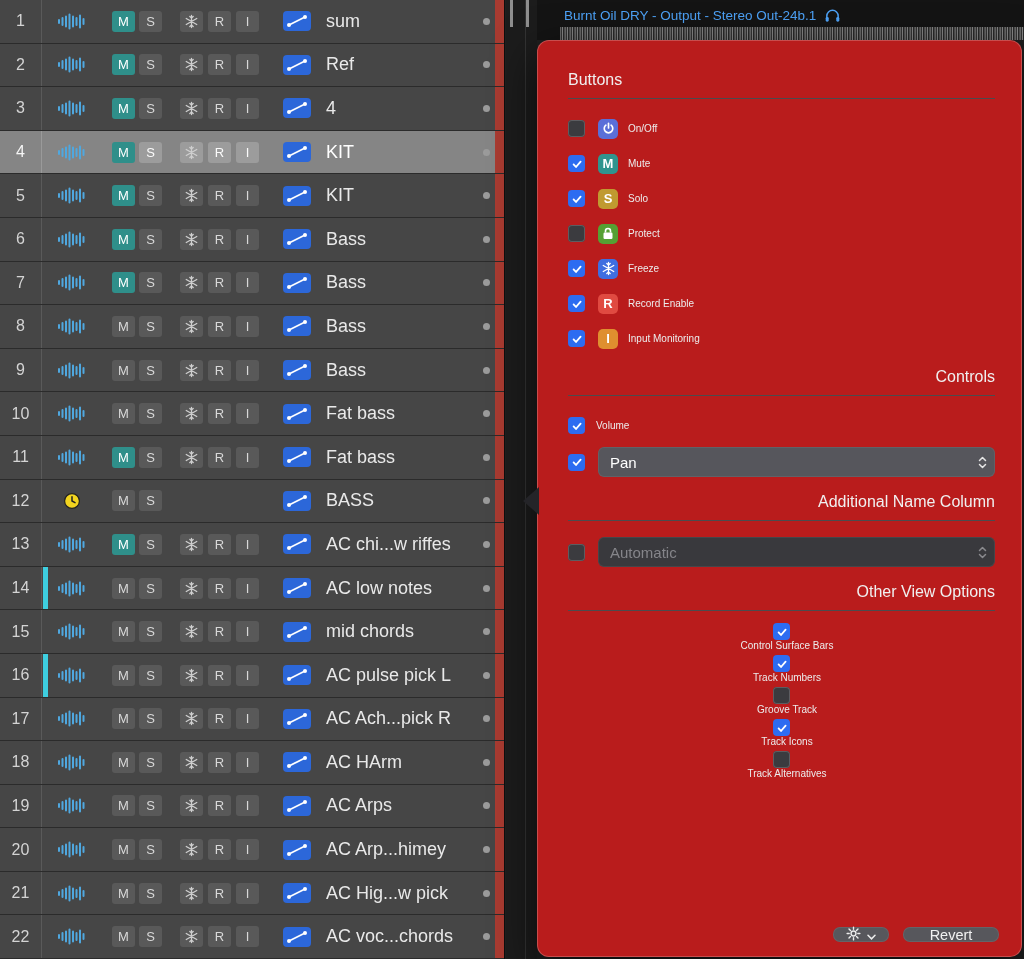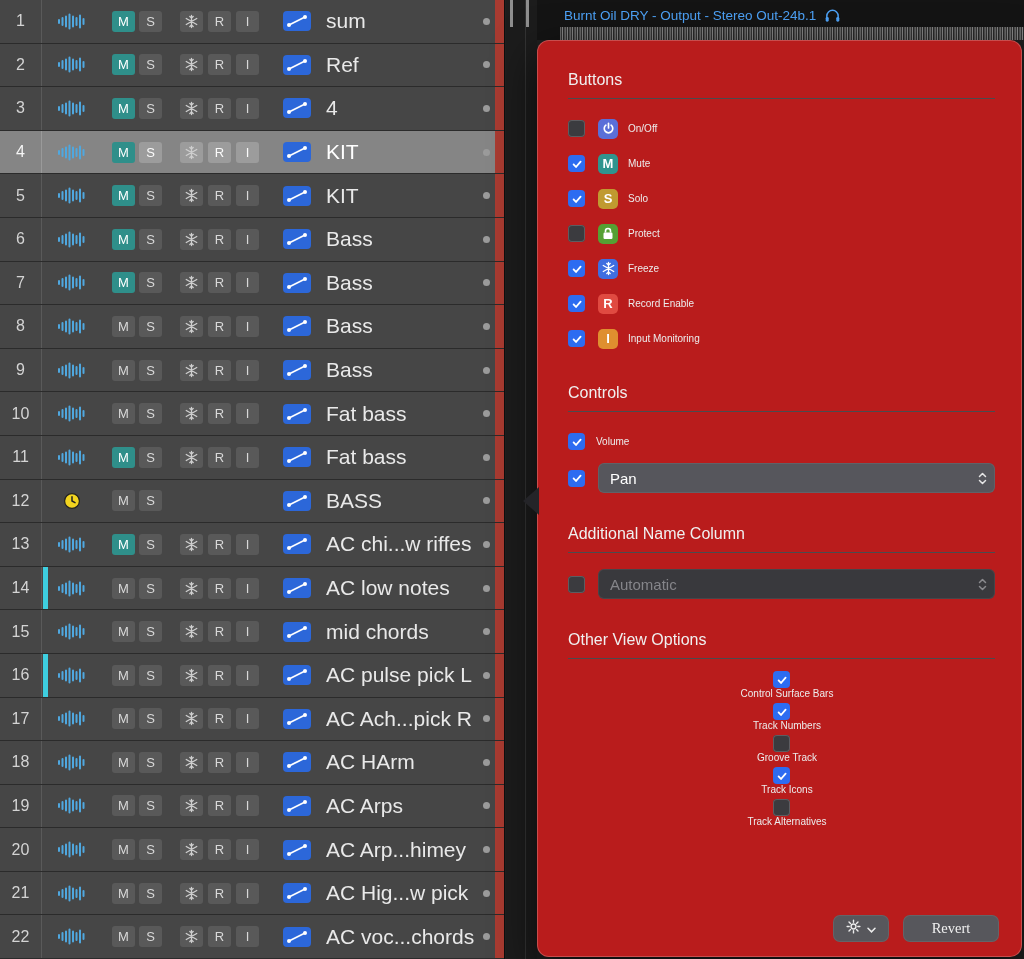--- a/index.html
+++ b/index.html
@@ -18,56 +18,56 @@
   .trow.sel .tbtn { background:#9c9c9c; color:#fbfbfb; }
   .tbtn.on { background:#2f8f8a; color:#fff; }
   .trow.sel .tbtn.on { background:#2f8f8a; }
   .tbtn.rred { color:#ff5a4d; }
   .tbtn.m { margin-left:24px; }
   .tbtn.s { margin-left:4px; }
   .tbtn.f { margin-left:18px; }
   .tbtn.r, .tbtn.i { margin-left:5px; }
   .tbtn.ghost { visibility:hidden; }
   .autoicon { width:28px; height:20px; margin-left:24px; flex:none; border-radius:4px; background:#2c67d9; display:flex; align-items:center; justify-content:center; }
-  .tname { flex:1; margin-left:15px; color:#e9e9e9; font-size:21px; white-space:nowrap; overflow:hidden; }
+  .tname { flex:1; margin-left:15px; color:#e9e9e9; font-size:18px; white-space:nowrap; overflow:hidden; }
   .trow.sel .tname { color:#ffffff; }
   .tdot { width:7px; height:7px; border-radius:50%; background:#9b9b9b; flex:none; margin-right:14px; }
   .tcolor { position:absolute; right:0; top:0; bottom:0; width:9px; background:#a93b31; }
 
   
   .arrange-strip { position:absolute; left:506px; top:0; width:31px; height:959px; background:#1c1c1c; }
   .arrange-strip .vline { position:absolute; top:0; bottom:0; left:19px; width:1px; background:#333; }
   .arrange-strip .tick { position:absolute; top:0; height:27px; width:3px; background:#8f8f8f; }
   .arrange-strip .tick.m1 { left:4px; } .arrange-strip .tick.m2 { left:20px; }
 
   
   .top-header { position:absolute; left:537px; top:0; width:487px; height:40px; background:#141414; display:flex; align-items:flex-start; padding:8px 0 0 27px; }
   .oh-text { color:#4da2f7; font-size:13.5px; }
   .oh-icon { margin-left:8px; display:inline-flex; }
   .wave-strip { position:absolute; left:560px; top:27px; width:464px; height:13px; opacity:.85;
     background:repeating-linear-gradient(90deg,#777 0 1px,#3a3a3a 1px 2px,#9a9a9a 2px 3px,#2e2e2e 3px 4px,#5b5b5b 4px 5px); }
 
   
   .popup { position:absolute; left:537px; top:40px; width:485px; height:917px; background:#b91c1c; border:1px solid rgba(255,255,255,.22); border-radius:12px; box-shadow:0 14px 44px rgba(0,0,0,.65); padding:30px 26px 0 30px; }
   .popup-arrow { position:absolute; left:-15px; top:446px; width:0; height:0; border-top:14px solid transparent; border-bottom:14px solid transparent; border-right:16px solid #242428; }
-  .sec + .sec { margin-top:28px; }
+  .sec + .sec { margin-top:12px;text-align:right; }
   .sec-title { color:#f0f0f0; font-size:16px; padding-bottom:9px; border-bottom:1px solid #4b4b4e; margin-bottom:12px; }
   .crow { display:flex; align-items:center; height:35px; }
   .crow.opt { height:32px;flex-direction:column; }
   .crow.ddrow { height:38px; }
   .cb { width:17px; height:17px; flex:none; border-radius:4px; background:#3b3b3f; box-shadow:inset 0 0 0 1px #5d5d61; display:flex; align-items:center; justify-content:center; }
   .cb.on { background:#2d6cf1; box-shadow:none; }
   .badge { width:20px; height:20px; flex:none; margin-left:13px; border-radius:5px; color:#fff; font-size:13px; font-weight:bold; display:flex; align-items:center; justify-content:center; }
   .clabel { margin-left:11px; color:#ececec; font-size:10px; }
   .badge + .clabel { margin-left:10px; }
   .dropdown { flex:1; margin-left:13px; height:30px; border-radius:6px; background:#56565c; display:flex; align-items:center; padding:0 8px 0 12px; color:#fff; font-size:15px; box-shadow:inset 0 0 0 1px rgba(255,255,255,.07); }
   .dropdown .dd-chev { margin-left:auto; display:inline-flex; }
   .dropdown.disabled { background:#39393d; color:#85858a; }
   .popup-footer { position:absolute; right:22px; bottom:14px; display:flex; gap:14px; }
-  .pbtn { height:27px; border:none; border-radius:7px; background:#57575c; color:#f1f1f1; font-size:14.5px; font-family:Liberation Serif, serif; display:flex; align-items:center; justify-content:center; box-shadow:inset 0 0 0 1px rgba(255,255,255,.08); }
+  .pbtn { height:15px; border:none; border-radius:7px; background:#57575c; color:#f1f1f1; font-size:14.5px; font-family:Liberation Sans, sans-serif; display:flex; align-items:center; justify-content:center; box-shadow:inset 0 0 0 1px rgba(255,255,255,.08); }
   .pbtn.gearbtn { width:56px; gap:6px; }
   .pbtn.revertbtn { width:96px; }
 </style>
 </head>
 <body>
 
 <div class="stage">
 
   <div class="tracklist">
       <div class="trow">

